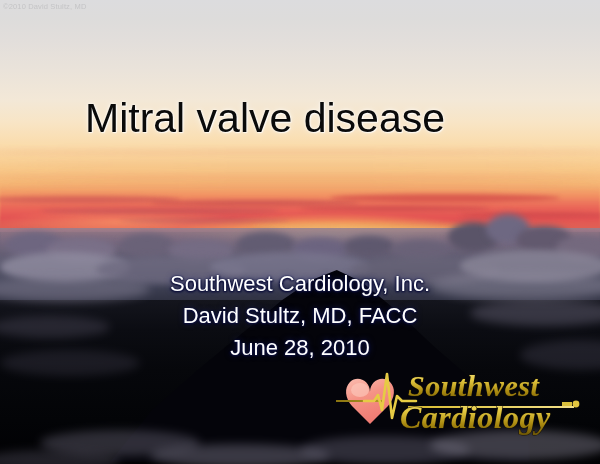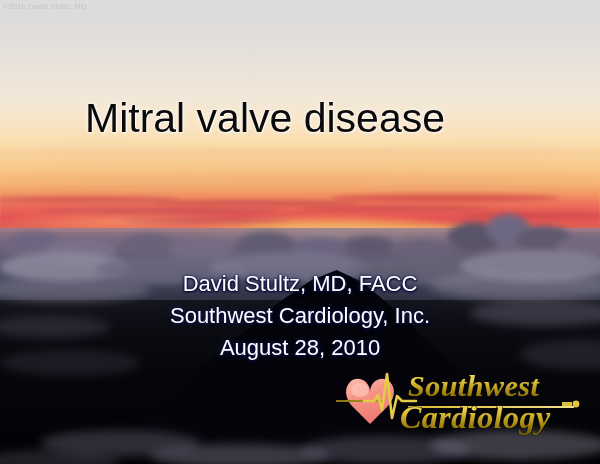--- a/index.html
+++ b/index.html
@@ -267,23 +267,23 @@
     <div class="lowcloud" style="left:300px;top:436px;width:170px;height:28px;background:#6e6b7e;opacity:0.4;"></div>
     <div class="lowcloud" style="left:430px;top:430px;width:180px;height:30px;background:#83808f;opacity:0.45;"></div>
     <div class="lowcloud" style="left:-20px;top:450px;width:140px;height:22px;background:#5e5b6c;opacity:0.35;"></div>
   </div>
 
   <div class="copyright">©2010 David Stultz, MD</div>
 
   <div class="title">Mitral valve disease</div>
 
   <div class="subtitle">
+    <div>Southwest Cardiology, Inc.</div>
     <div>David Stultz, MD, FACC</div>
-    <div>Southwest Cardiology, Inc.</div>
-    <div>August 28, 2010</div>
+    <div>June 28, 2010</div>
   </div>
 
   <div class="logo">
     <svg width="264" height="78" viewBox="0 0 264 78" xmlns="http://www.w3.org/2000/svg">
       <defs>
         <linearGradient id="heartGrad" x1="0" y1="0" x2="0.4" y2="1">
           <stop offset="0%" stop-color="#fbbdb0"></stop>
           <stop offset="45%" stop-color="#f59386"></stop>
           <stop offset="100%" stop-color="#ef7a72"></stop>
         </linearGradient>

